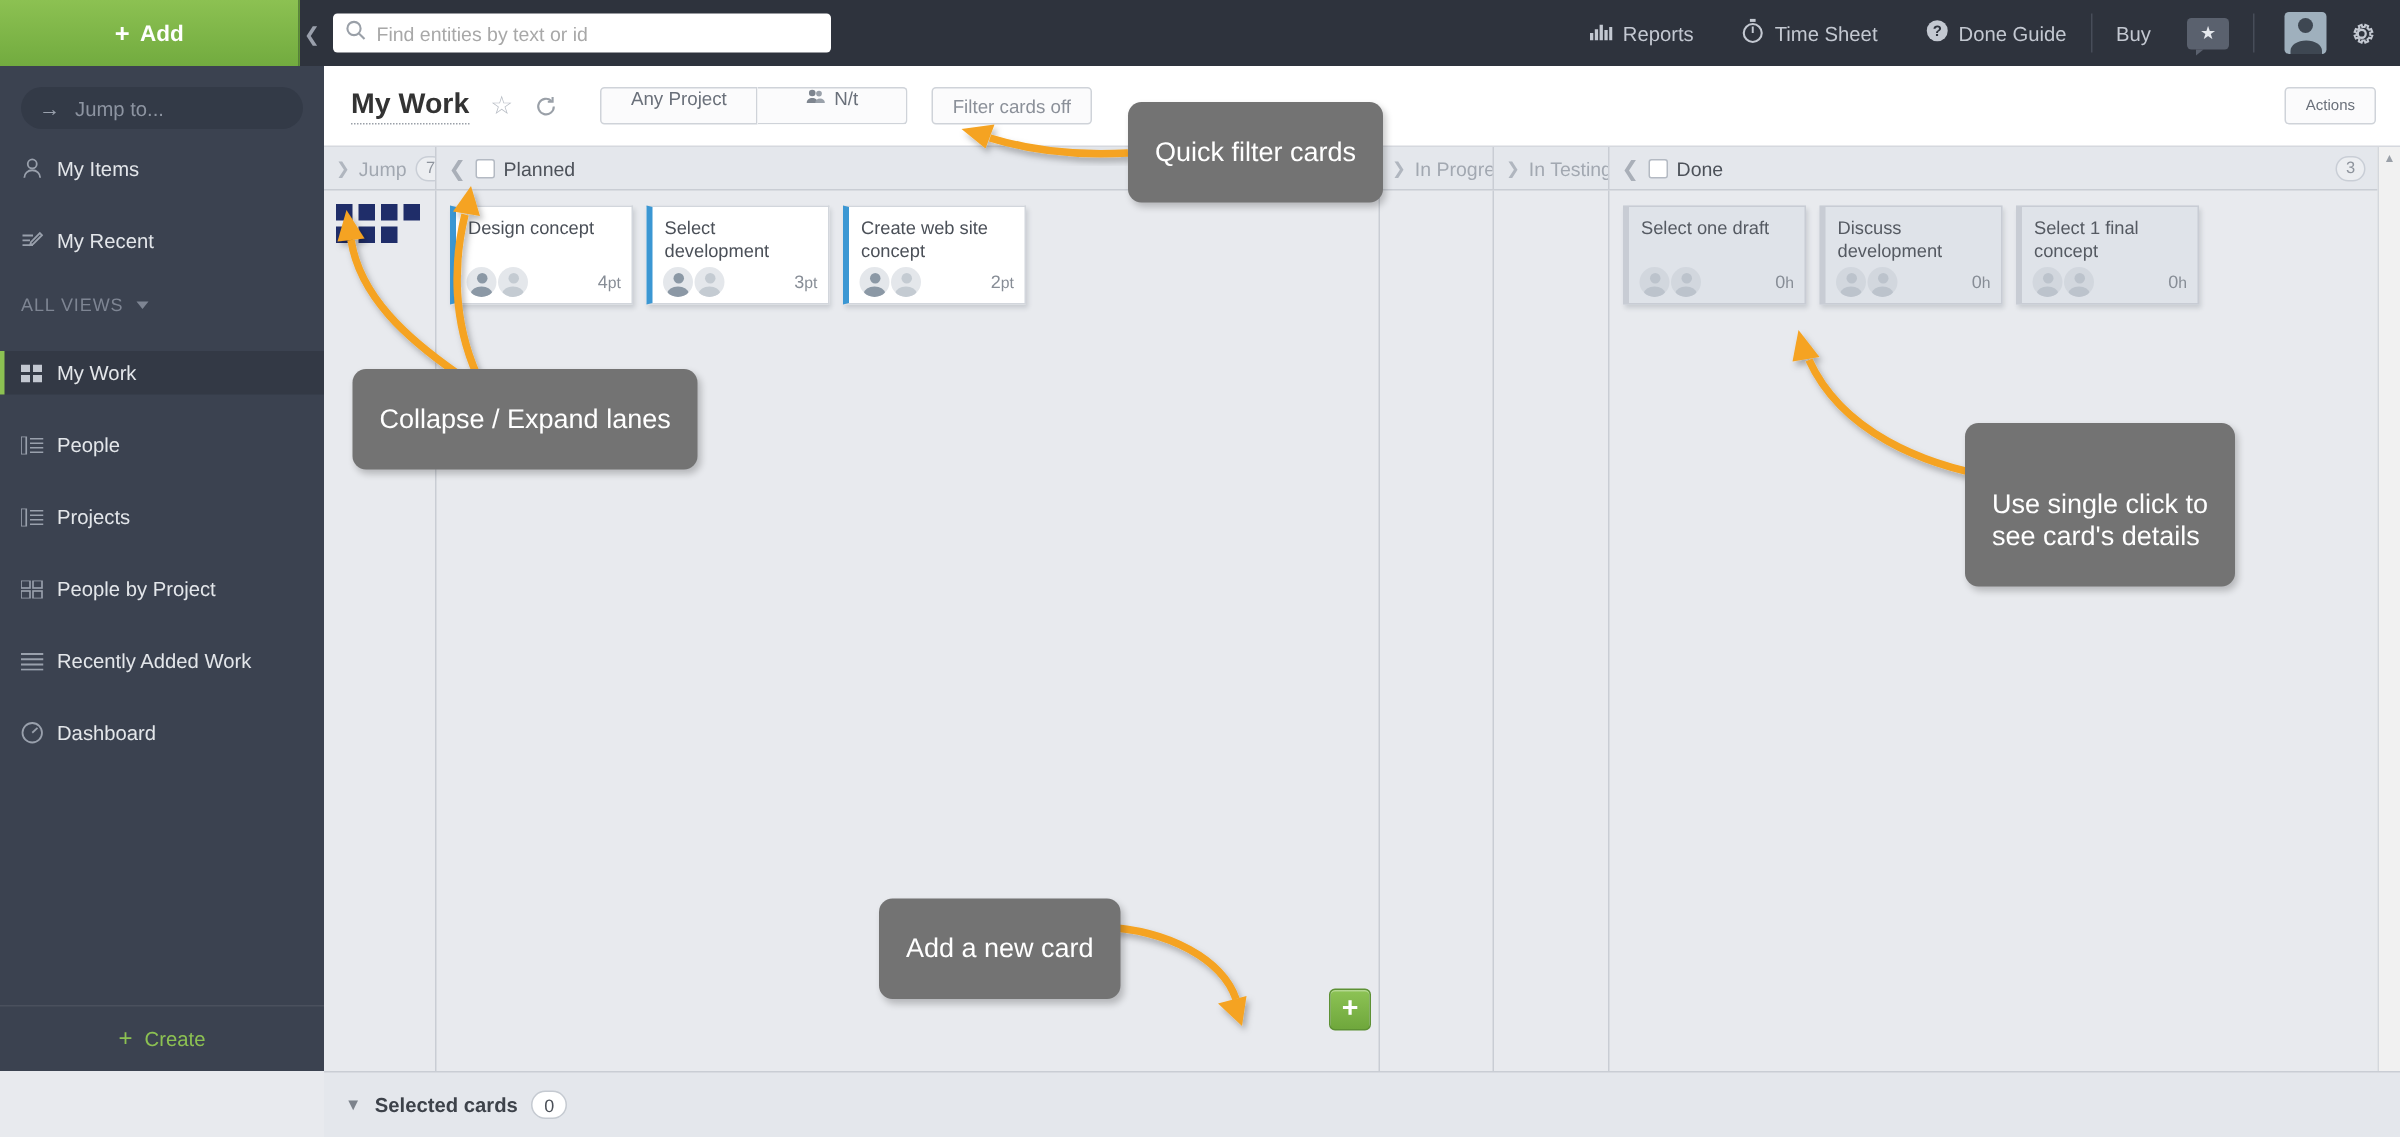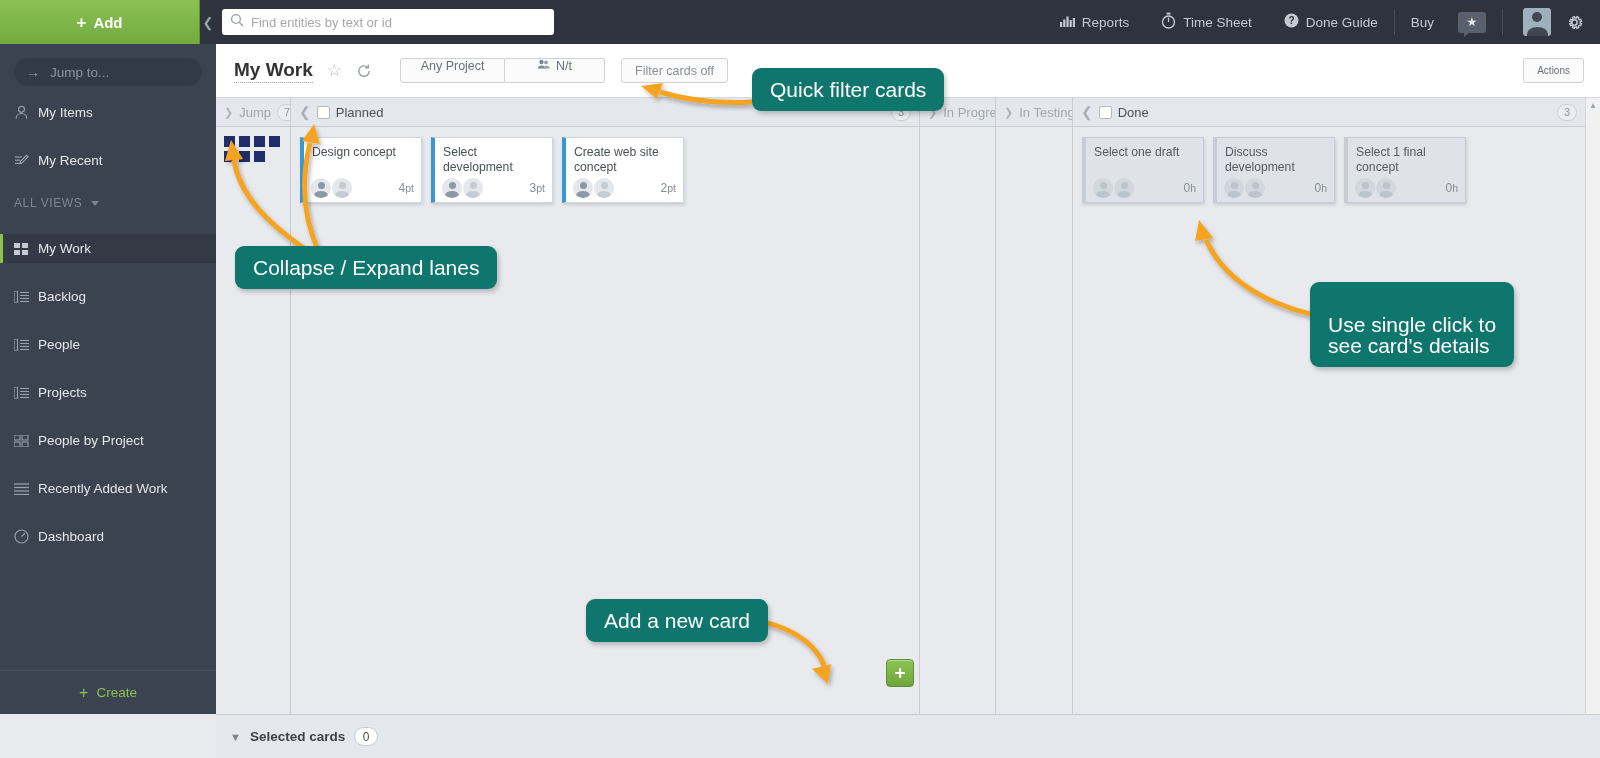--- a/index.html
+++ b/index.html
@@ -257,23 +257,23 @@
   #bottom-bar .chev { color: #7d838c; font-size: 11px; cursor: pointer; }
   #selected-label { font-size: 13.5px; color: #3d424a; font-weight: bold; }
   #selected-count {
     min-width: 24px; height: 19px; padding: 0 6px; border-radius: 10px;
     background: #fff; border: 1px solid #c5cad1; color: #4b5058;
     font-size: 12px; display: flex; align-items: center; justify-content: center;
   }
 
   
   .callout {
-    position: absolute; background: #0f766e; border-radius: 9px;
-    color: #fff; font-size: 21px; line-height: 21px;
-    padding: 11px 18px; box-shadow: 2px 3px 5px rgba(0,0,0,0.22);
+    position: absolute; background: #737373; border-radius: 9px;
+    color: #fff; font-size: 18px; line-height: 21px;
+    padding: 23px 18px; box-shadow: 2px 3px 5px rgba(0,0,0,0.22);
     z-index: 40; font-family: "Liberation Sans", sans-serif;
   }
   svg.arrow-layer {
     position: absolute; top: 0; left: 0; width: 1600px; height: 758px;
     z-index: 35; pointer-events: none;
   }
 </style>
 </head>
 <body>
 
@@ -383,32 +383,20 @@
       <svg width="15" height="12" viewBox="0 0 15 12">
           <rect x="0" y="0" width="6" height="5" fill="#c3c8d1"></rect>
           <rect x="8" y="0" width="6" height="5" fill="#c3c8d1"></rect>
           <rect x="0" y="7" width="6" height="5" fill="#c3c8d1"></rect>
           <rect x="8" y="7" width="6" height="5" fill="#c3c8d1"></rect>
         </svg>
     </span>
     <span>My Work</span>
   </div>
 
-  <div class="nav-item">
-    <span class="ic">
-      <svg width="15" height="12" viewBox="0 0 15 12">
-          <rect x="0" y="0" width="3.5" height="12" fill="none" stroke="#99a0ac" stroke-width="1.1"></rect>
-          <line x1="6" y1="1.5" x2="15" y2="1.5" stroke="#99a0ac" stroke-width="1.1"></line>
-          <line x1="6" y1="4.5" x2="15" y2="4.5" stroke="#99a0ac" stroke-width="1.1"></line>
-          <line x1="6" y1="7.5" x2="15" y2="7.5" stroke="#99a0ac" stroke-width="1.1"></line>
-          <line x1="6" y1="10.5" x2="15" y2="10.5" stroke="#99a0ac" stroke-width="1.1"></line>
-        </svg>
-    </span>
-    <span>Backlog</span>
-  </div>
   <div class="nav-item">
     <span class="ic">
       <svg width="15" height="12" viewBox="0 0 15 12">
           <rect x="0" y="0" width="3.5" height="12" fill="none" stroke="#99a0ac" stroke-width="1.1"></rect>
           <line x1="6" y1="1.5" x2="15" y2="1.5" stroke="#99a0ac" stroke-width="1.1"></line>
           <line x1="6" y1="4.5" x2="15" y2="4.5" stroke="#99a0ac" stroke-width="1.1"></line>
           <line x1="6" y1="7.5" x2="15" y2="7.5" stroke="#99a0ac" stroke-width="1.1"></line>
           <line x1="6" y1="10.5" x2="15" y2="10.5" stroke="#99a0ac" stroke-width="1.1"></line>
         </svg>
     </span>

